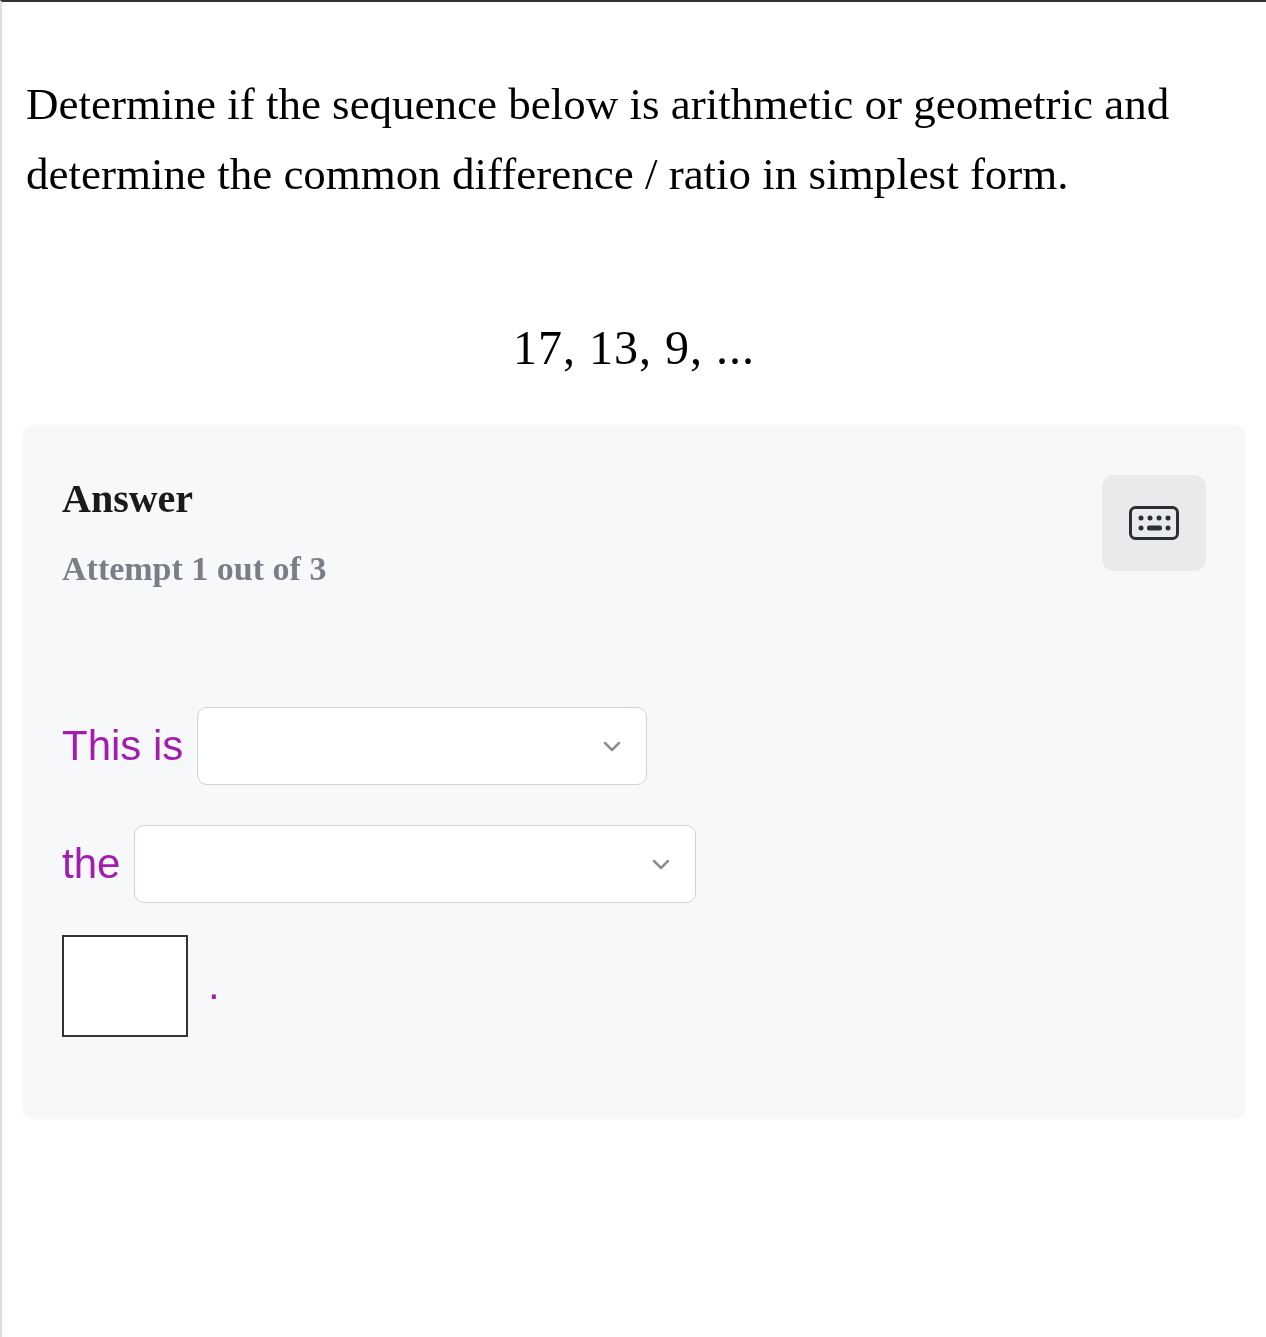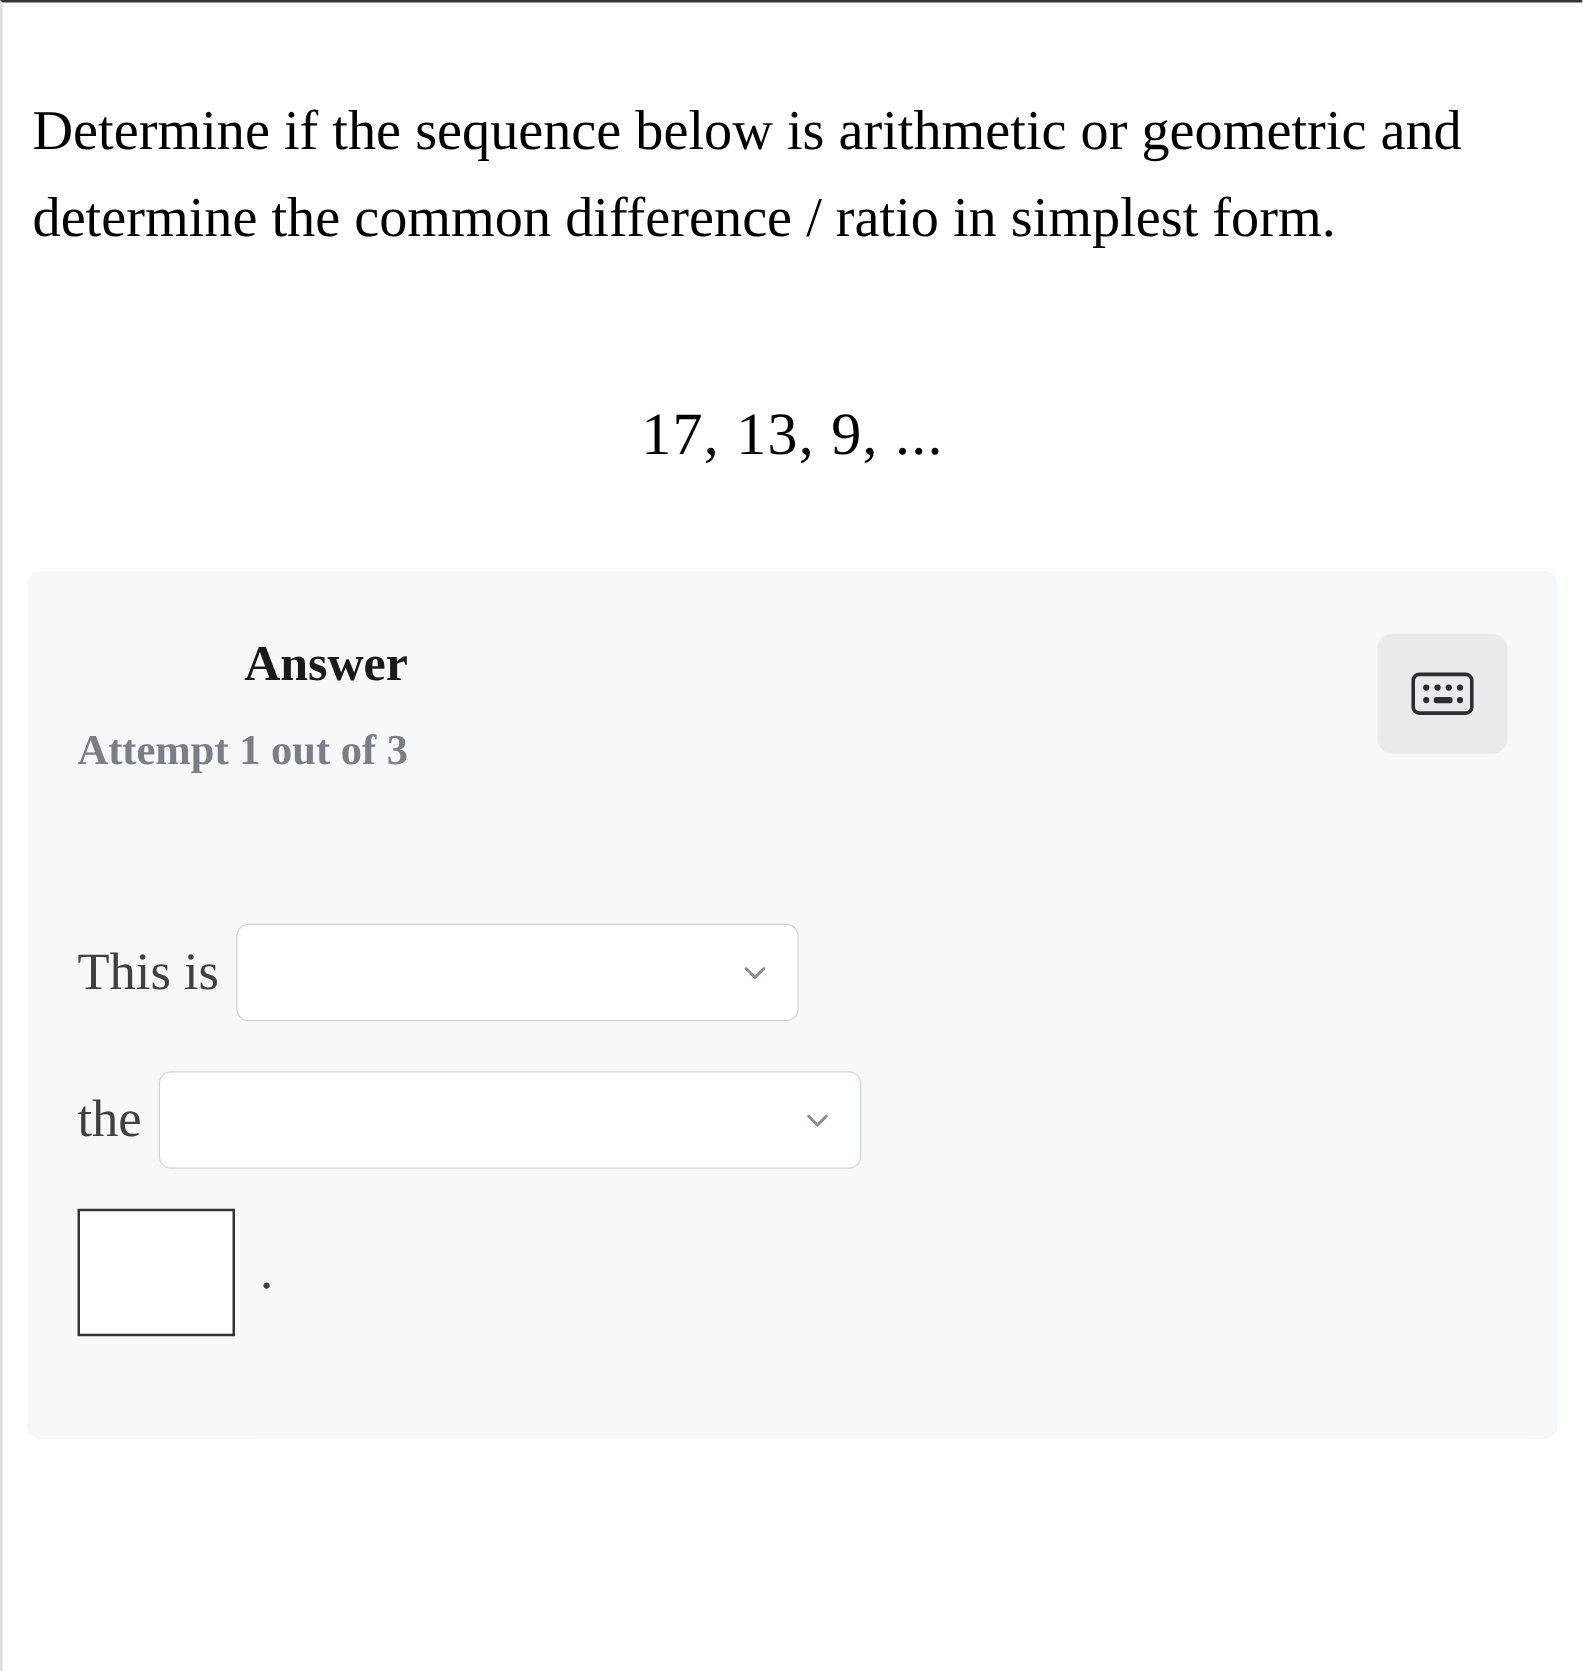--- a/index.html
+++ b/index.html
@@ -16,42 +16,41 @@
     padding: 68px 24px 0 24px;
     font-size: 45px;
     line-height: 1.55;
     color: #000;
     font-family: Georgia, 'Times New Roman', serif;
   }
   .sequence {
     text-align: center;
     font-size: 48px;
     margin-top: 110px;
-    margin-bottom: 82px;
+    margin-bottom: 50px;
     font-family: 'Times New Roman', serif;
     letter-spacing: 1px;
   }
   .answer-box {
     margin: 0 20px 0 20px;
     background: #f7f8fa;
     border-radius: 10px;
     padding: 50px 40px 60px 40px;
     position: relative;
   }
   .answer-header {
     display: flex;
     justify-content: space-between;
     align-items: flex-start;
   }
   .answer-title {
     font-size: 40px;
     font-weight: bold;
     color: #1a1a1a;
     font-family: Georgia, serif;
-    text-align: right;
   }
   .attempt {
     font-size: 34px;
     color: #7a7f87;
     margin-top: 28px;
     font-family: Georgia, serif;
     font-weight: bold;
   }
   .keyboard-btn {
     background: #e8eaec;
@@ -61,22 +60,22 @@
     display: flex;
     align-items: center;
     justify-content: center;
     cursor: pointer;
   }
   .keyboard-btn svg { width: 50px; height: 36px; }
   .fill-area {
     margin-top: 110px;
     font-size: 42px;
     line-height: 2.3;
-    color: #404040;
-    font-family: Liberation Serif, serif;
+    color: #a21caf;
+    font-family: Liberation Sans, sans-serif;
     text-align: right;
   }
   .fill-area .row { display: flex; align-items: center; flex-wrap: wrap; gap: 14px; margin-bottom: 22px;}
   .dropdown {
     display: inline-flex;
     align-items: center;
     justify-content: flex-end;
     background: #fff;
     border: 1px solid #cfd3d8;
     border-radius: 10px;

